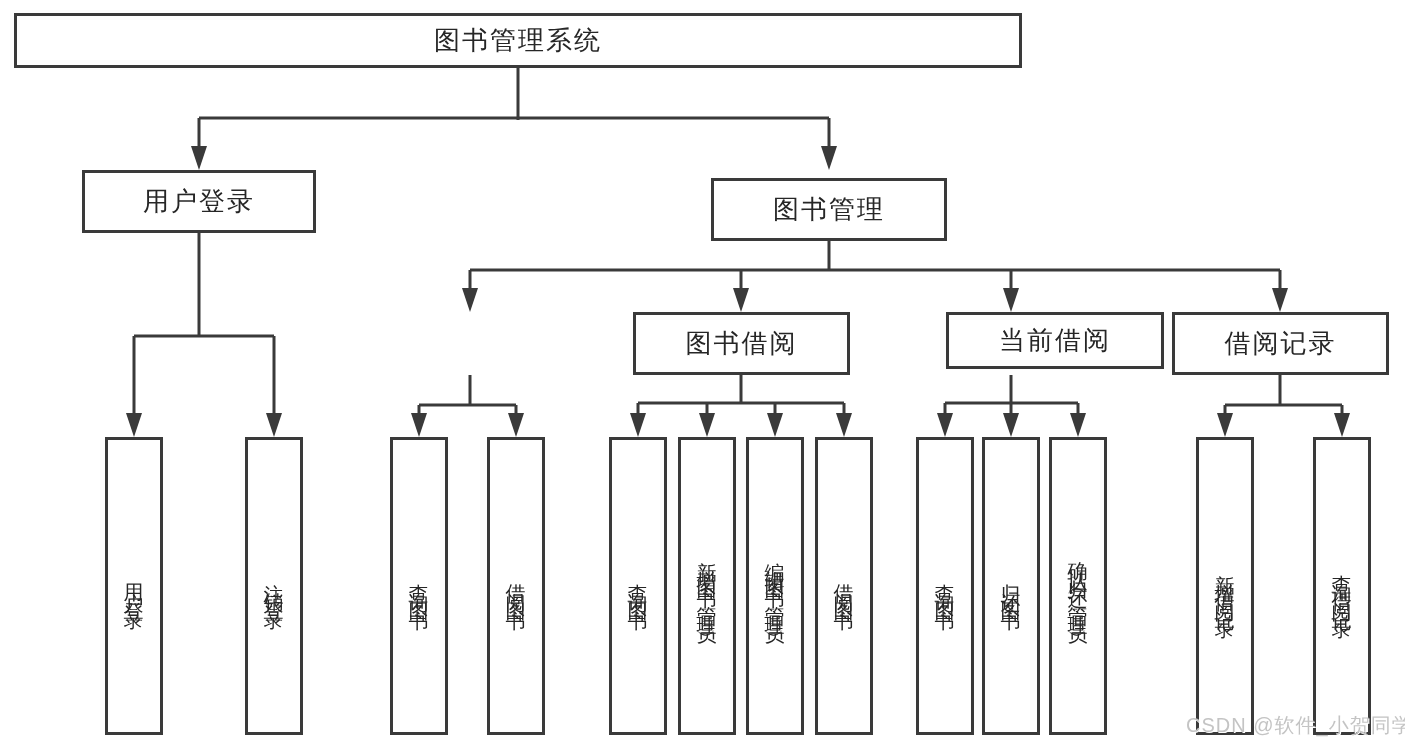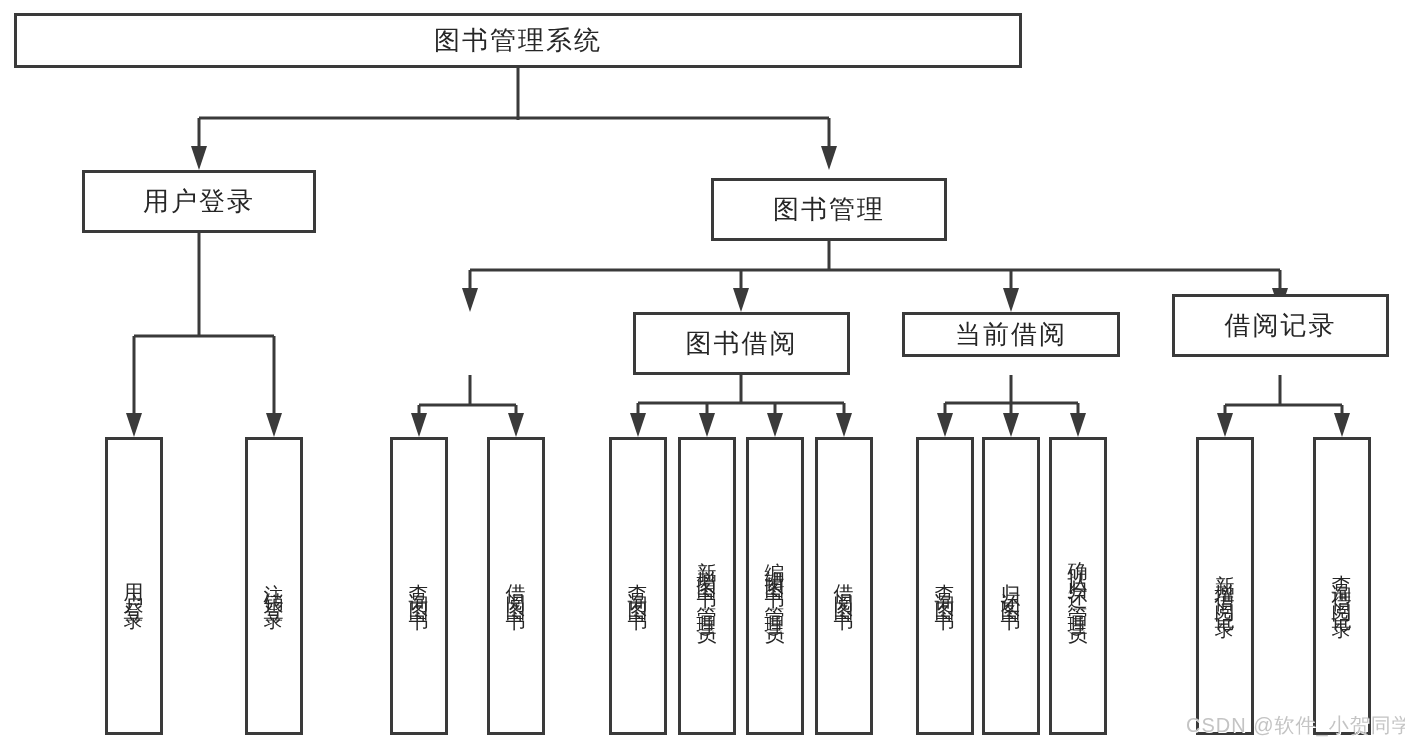--- a/index.html
+++ b/index.html
@@ -101,24 +101,24 @@
   <div class="node h" style="left:82px; top:170px; width:234px; height:63px;">
     <span class="lbl">用户登录</span>
   </div>
   <div class="node h" style="left:711px; top:170px; width:236px; height:63px;margin-top:8px;">
     <span class="lbl">图书管理</span>
   </div>
 
   <div class="node h" style="left:633px; top:312px; width:217px; height:63px;align-items:center;">
     <span class="lbl">图书借阅</span>
   </div>
-  <div class="node h" style="left:902px; top:312px; width:218px; height:45px;">
+  <div class="node h" style="left:946px; top:312px; width:218px; height:57px;">
     <span class="lbl">当前借阅</span>
   </div>
-  <div class="node h" style="left:1172px; top:294px; width:217px; height:63px;">
+  <div class="node h" style="left:1172px; top:312px; width:217px; height:63px;">
     <span class="lbl">借阅记录</span>
   </div>
 
   <div class="node v" style="left:105px; top:437px; width:58px; height:298px;">
     <span class="lbl">用户登录</span>
   </div>
   <div class="node v" style="left:245px; top:437px; width:58px; height:298px;">
     <span class="lbl">注销登录</span>
   </div>
 

